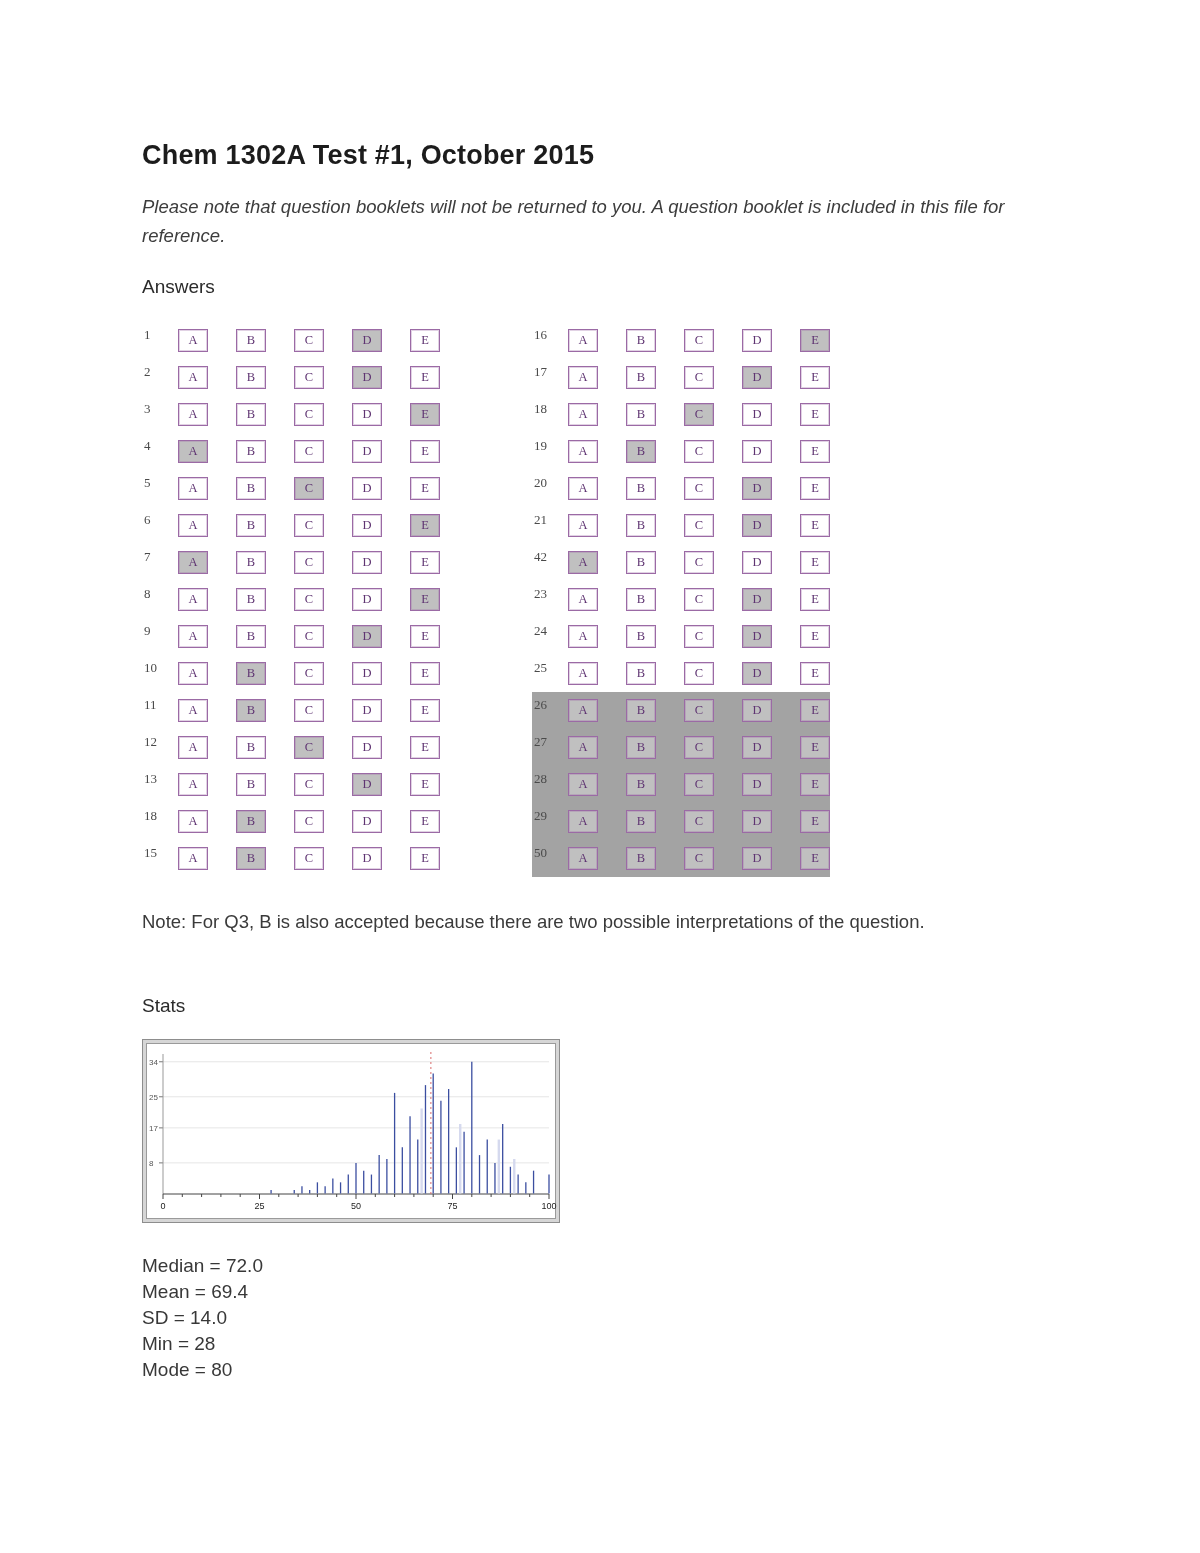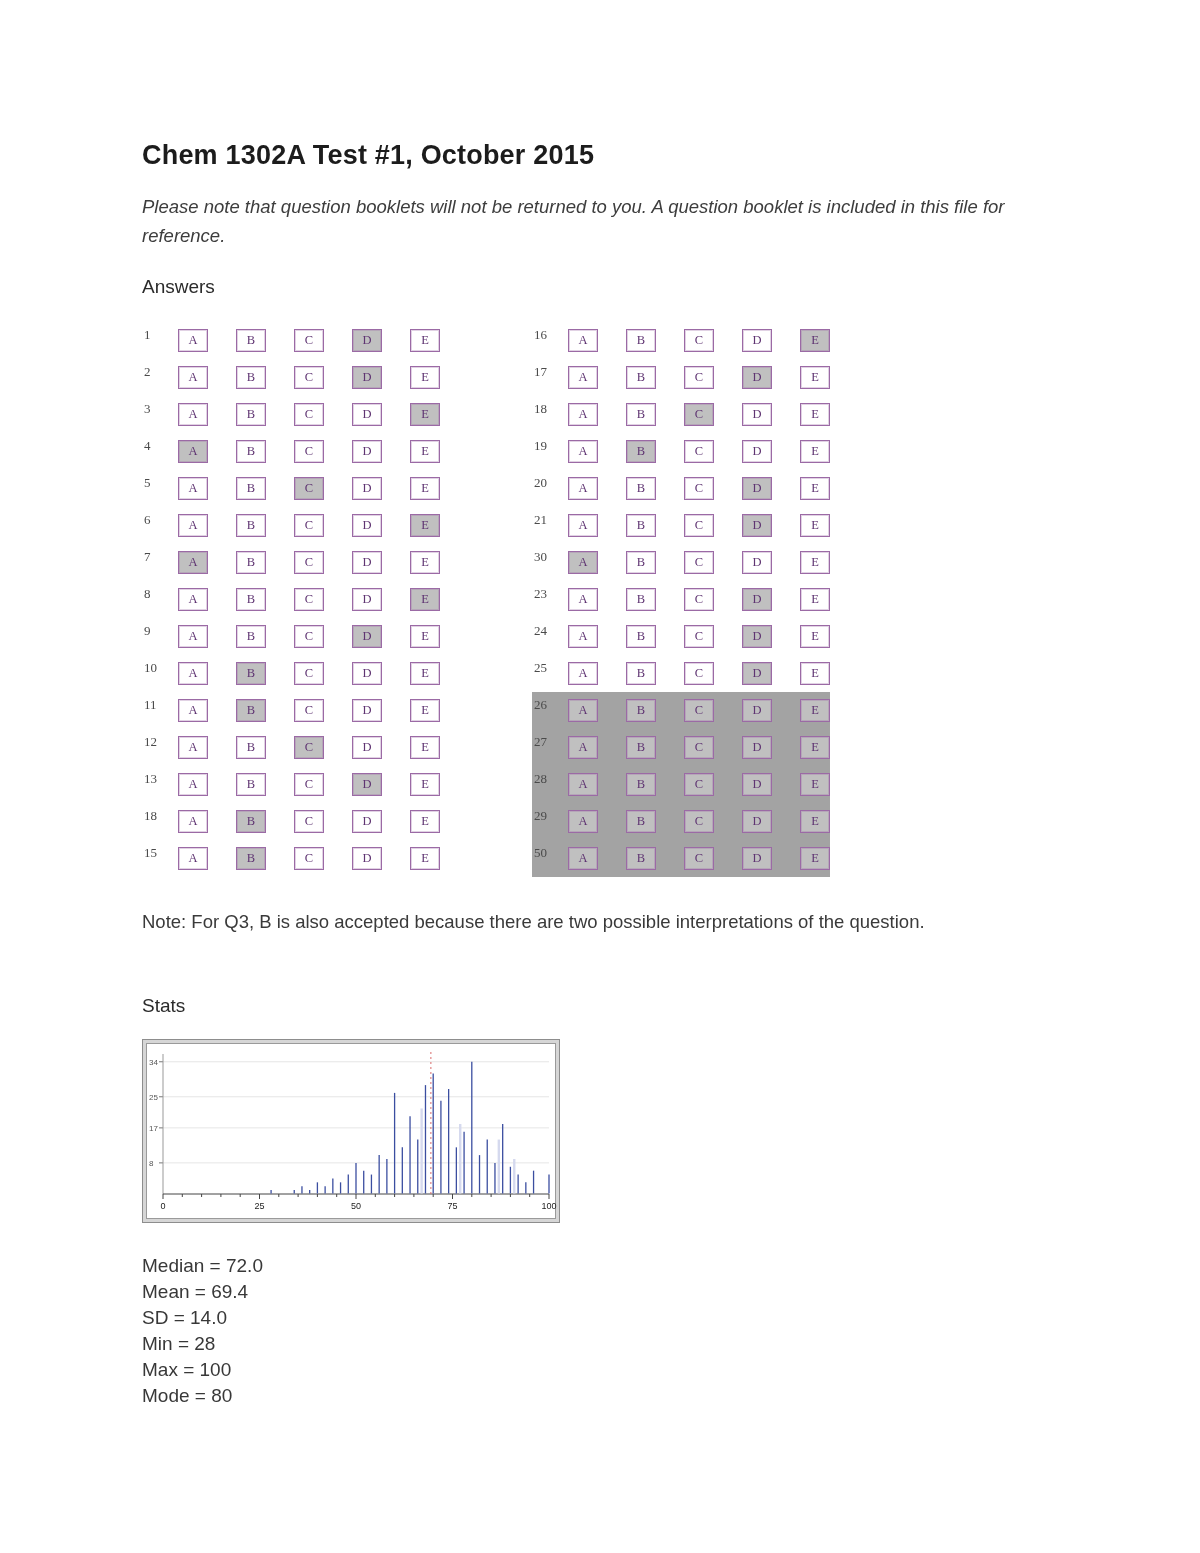--- a/index.html
+++ b/index.html
@@ -203,21 +203,21 @@
         </div>
         <div class="arow">
           <span class="qnum">21</span>
           <span class="cbox">A</span>
           <span class="cbox">B</span>
           <span class="cbox">C</span>
           <span class="cbox hl">D</span>
           <span class="cbox">E</span>
         </div>
         <div class="arow">
-          <span class="qnum">30</span>
+          <span class="qnum">42</span>
           <span class="cbox hl">A</span>
           <span class="cbox">B</span>
           <span class="cbox">C</span>
           <span class="cbox">D</span>
           <span class="cbox">E</span>
         </div>
         <div class="arow">
           <span class="qnum">23</span>
           <span class="cbox">A</span>
           <span class="cbox">B</span>
@@ -372,17 +372,16 @@
           <line x1="283.884" y1="8" x2="283.884" y2="150" stroke="#d96a6a" stroke-width="1" stroke-dasharray="2,3"></line>
         </svg>
     </div>
   </div>
 
   <div class="stats-lines" id="stats-lines">
       <div>Median = 72.0</div>
       <div>Mean = 69.4</div>
       <div>SD = 14.0</div>
       <div>Min = 28</div>
-      <div>Max = 100</div>
       <div>Mode = 80</div>
     </div>
 
 </div>
 
 </body></html>

